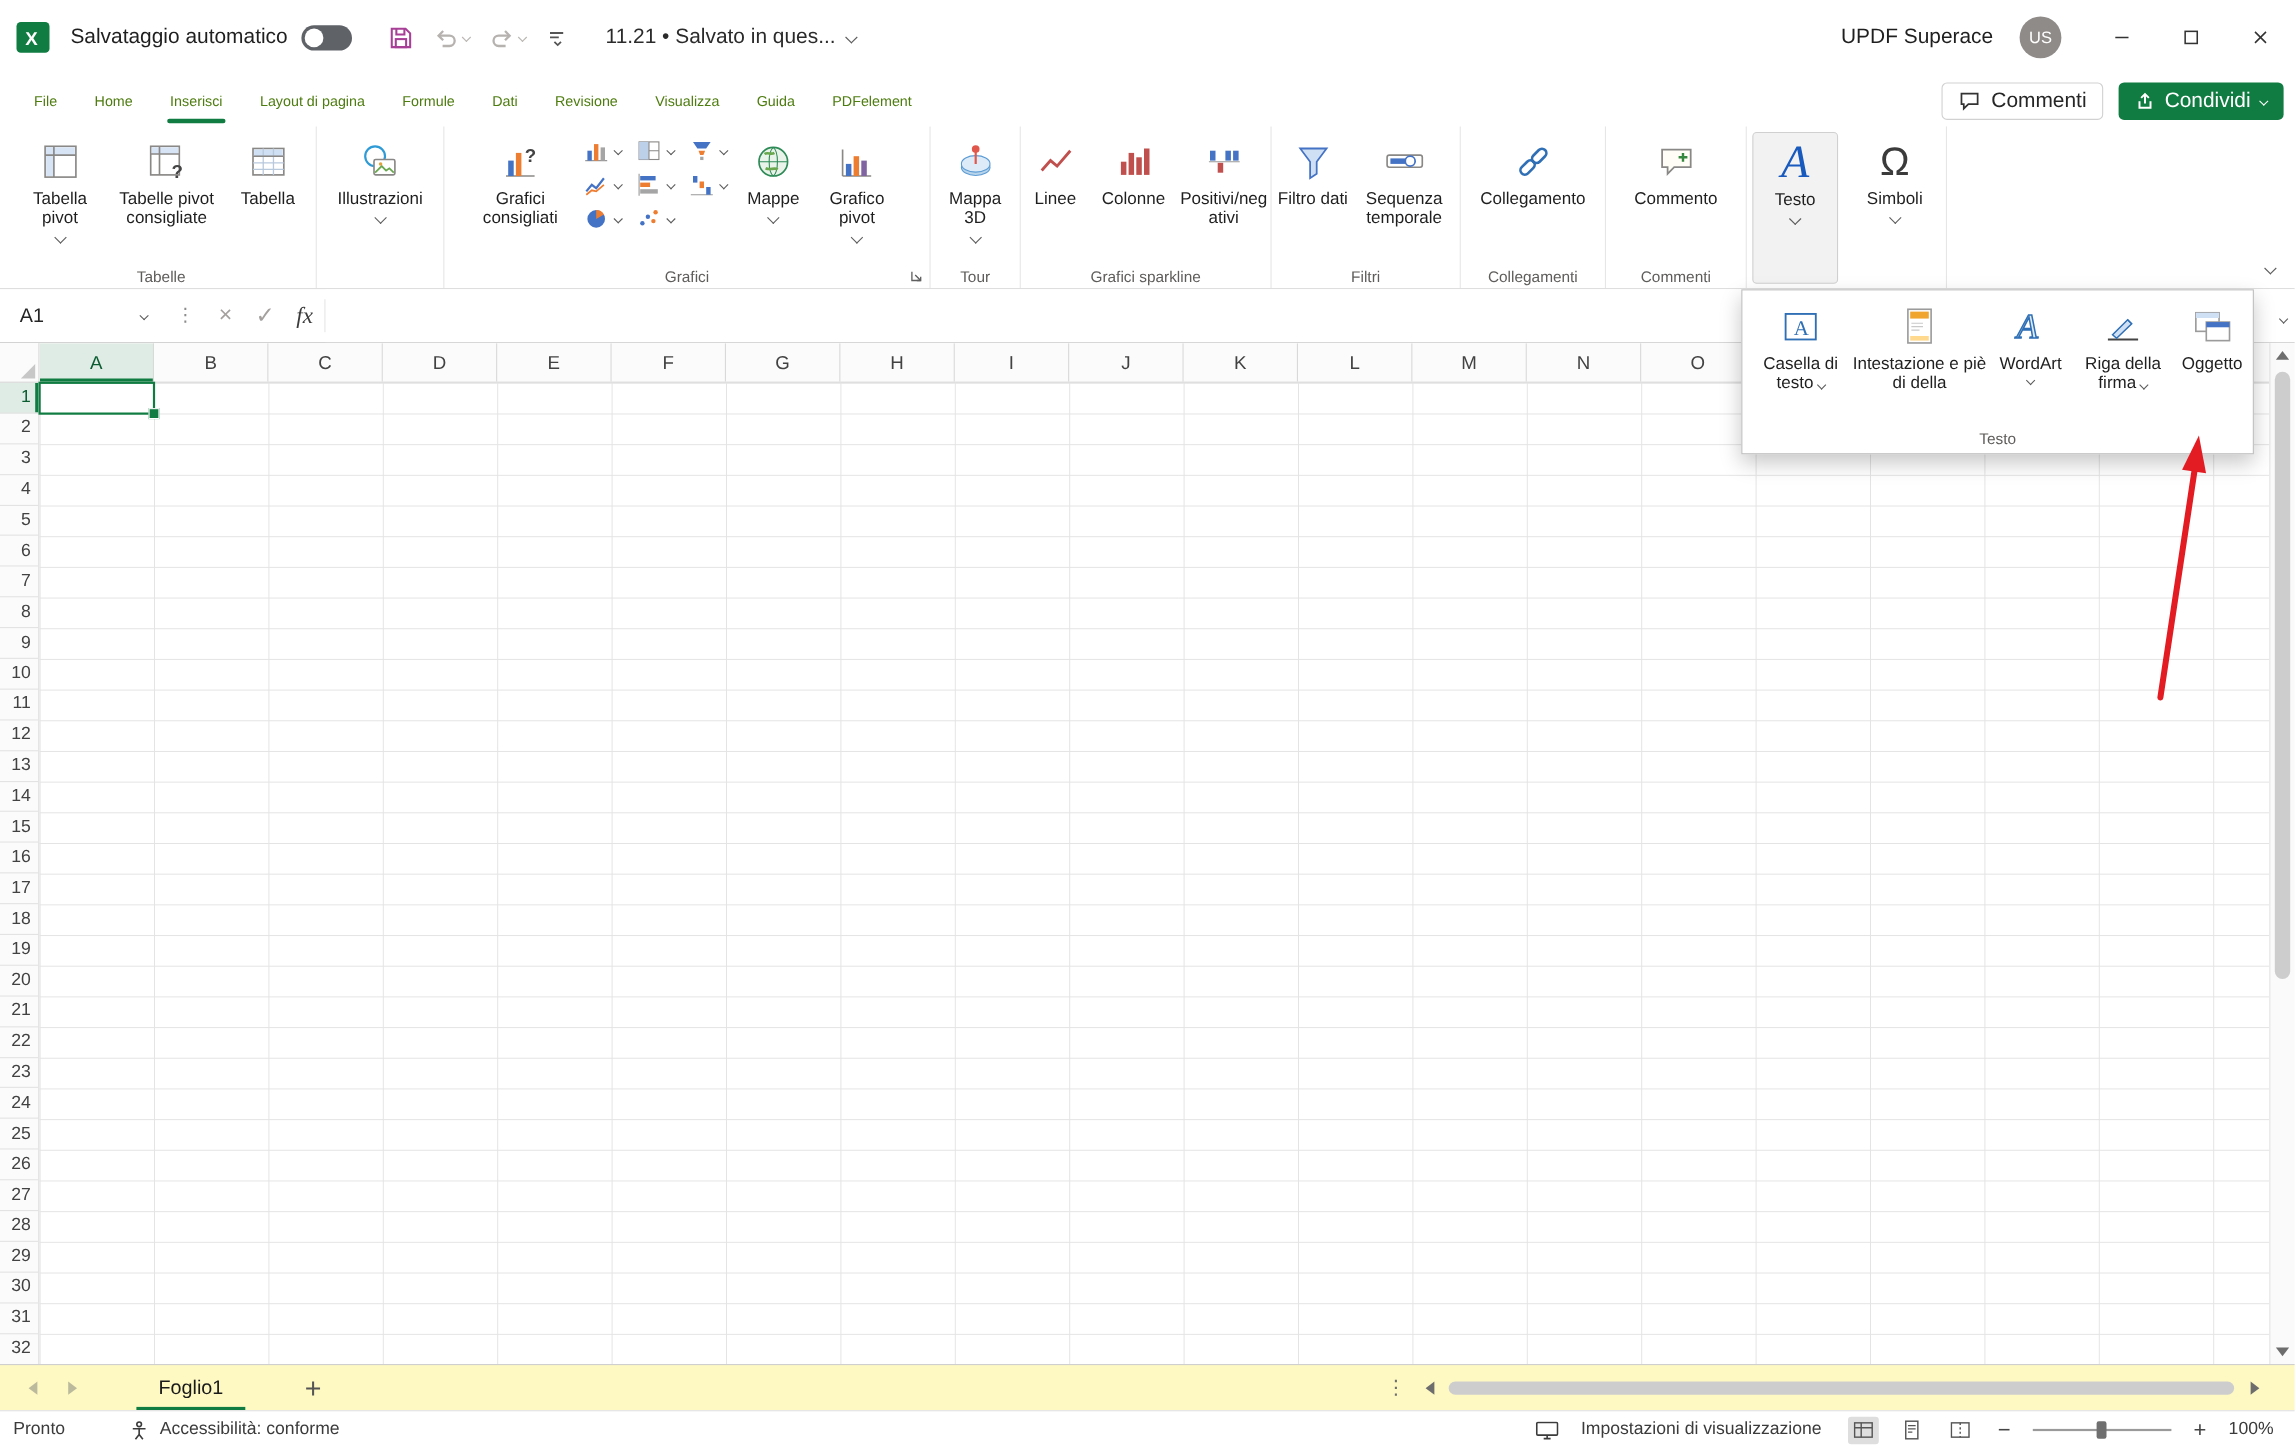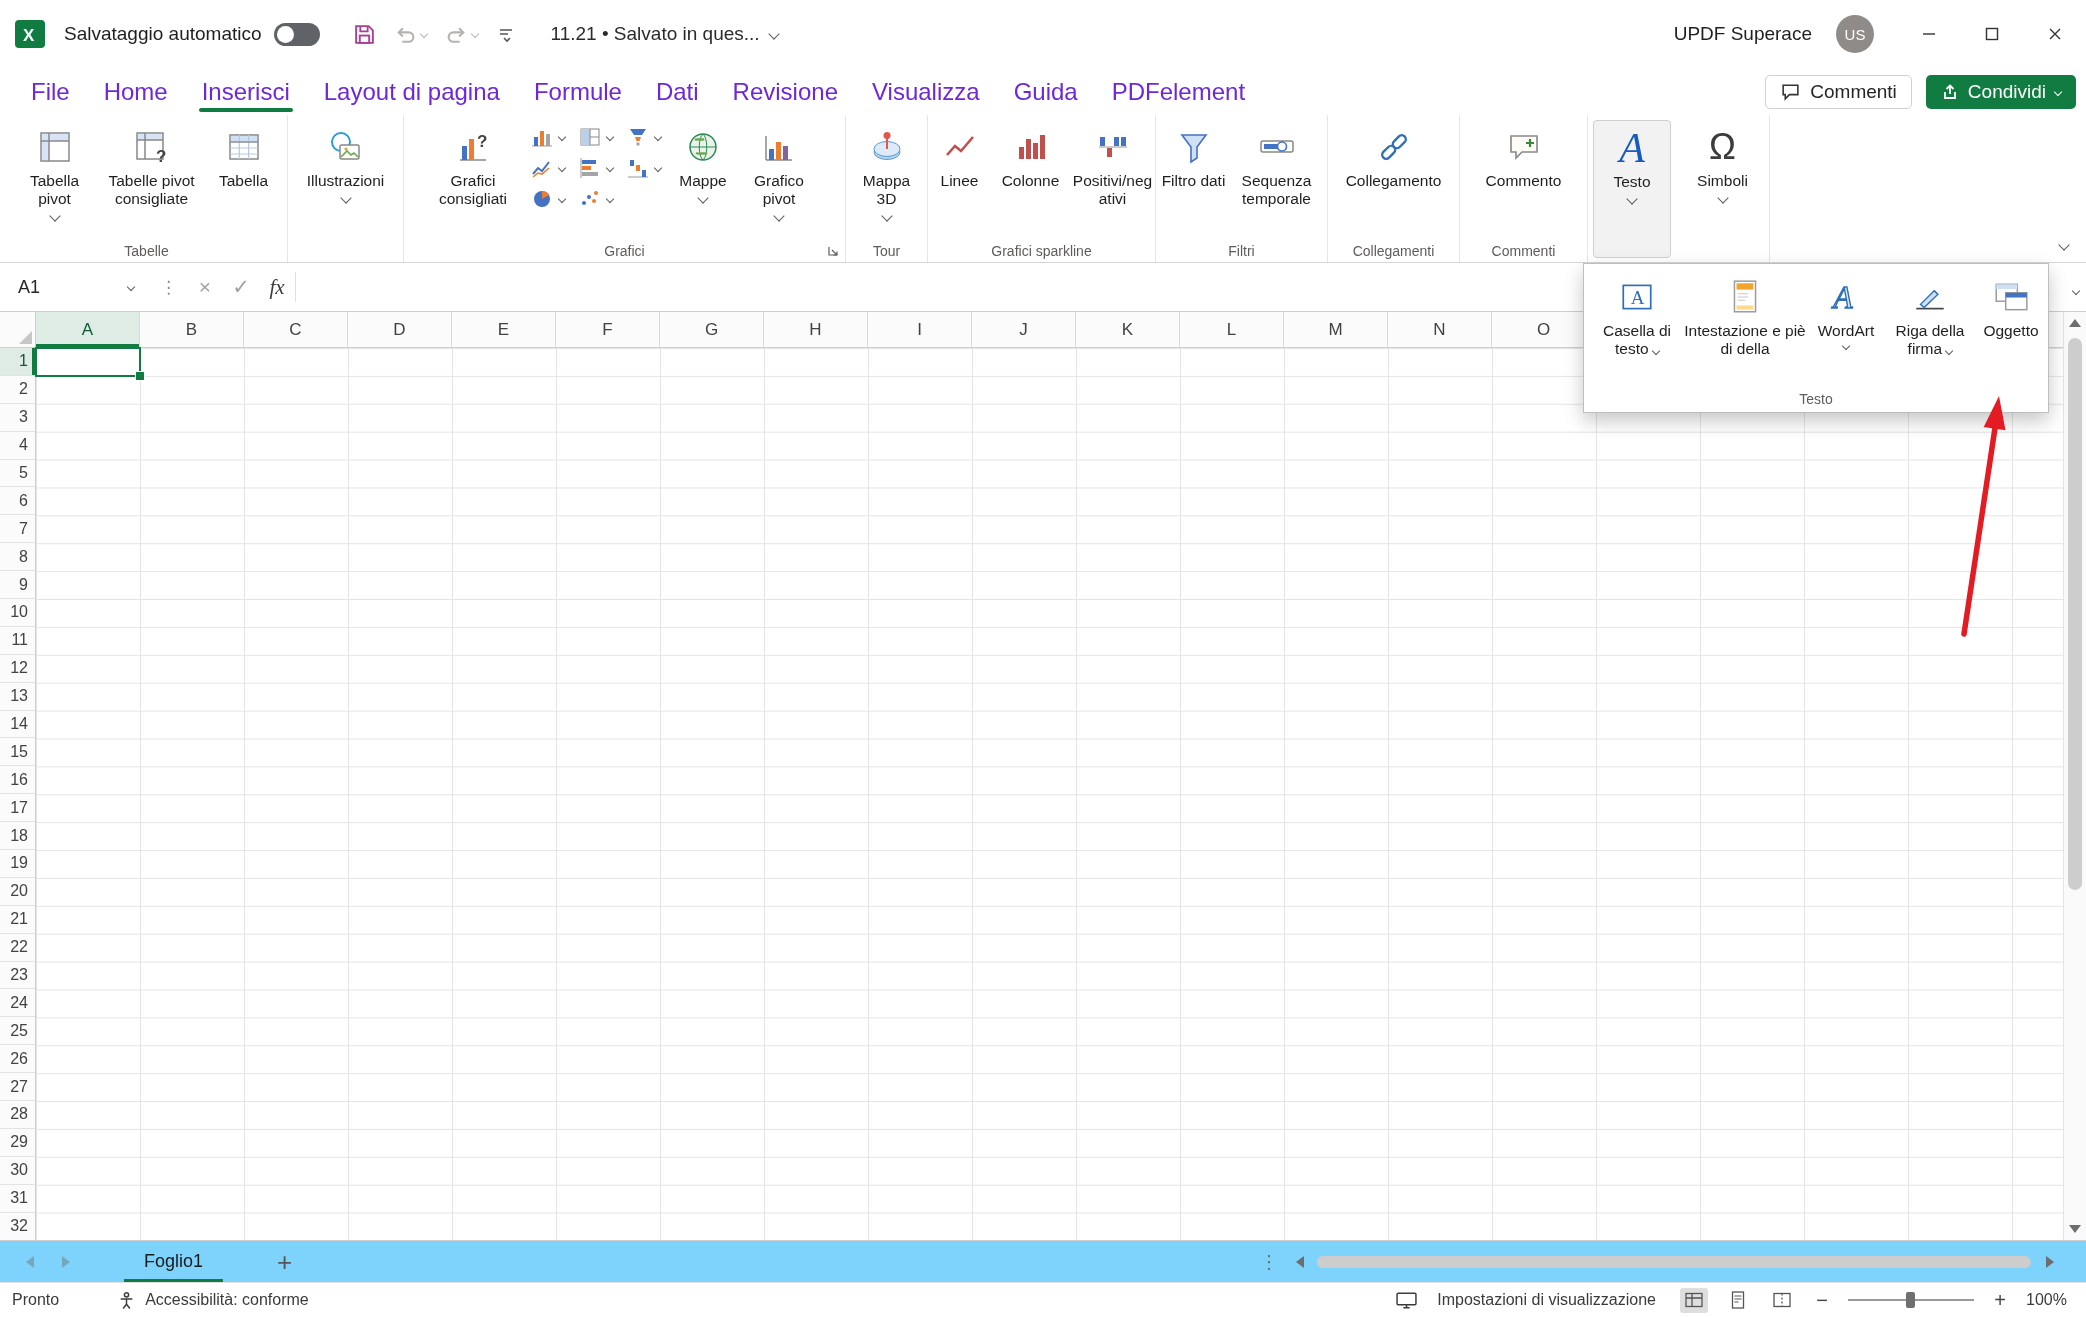--- a/index.html
+++ b/index.html
@@ -20,21 +20,21 @@
     font-size:19px; color:#5c5c5c; }
   .user-area { position:absolute; right:212px; top:0; height:68px; display:flex; align-items:center; gap:24px; }
   .user-name { font-size:19px; color:#1f1f1f; white-space:nowrap; }
   .avatar { width:38px; height:38px; border-radius:50%; background:#8f8b88; color:#fff; font-size:15px;
     display:flex; align-items:center; justify-content:center; }
   .win-controls { position:absolute; right:0; top:0; height:68px; display:flex; }
   .win-btn { width:63px; height:68px; display:flex; align-items:center; justify-content:center; }
 
   
   .menubar { position:absolute; top:68px; left:0; right:0; height:47px; background:#fff; display:flex; align-items:stretch; padding:0 10px 0 14px; }
-  .menu-tab { padding:0 17px; font-size:24px; display:flex; align-items:center; position:relative; color:#6d28d9; white-space:nowrap; }
+  .menu-tab { padding:0 17px; font-size:13px; display:flex; align-items:center; position:relative; color:#4d7c0f; white-space:nowrap; }
   .menu-tab.active::after { content:""; position:absolute; left:14px; right:14px; bottom:3px; height:4px; border-radius:2px; background:#107C41; }
   .menu-right { margin-left:auto; display:flex; align-items:center; gap:14px; }
   .comments-btn { display:flex; align-items:center; gap:9px; font-size:19px; padding:5px 14px; border:1px solid #d1d1d1; border-radius:5px; background:#fff; }
   .share-btn { display:flex; align-items:center; gap:9px; font-size:19px; padding:6px 15px; border-radius:5px; background:#107C41; color:#fff; }
   .share-btn .chev { border-color:#fff; }
 
   
   .ribbon { position:absolute; top:115px; left:0; right:0; height:148px; background:#fff; border-bottom:1px solid #d6d6d6; display:flex; align-items:stretch; padding-left:6px; }
   .rgroup { position:relative; border-right:1px solid #e6e6e6; padding:5px 3px 20px; flex:none; overflow:hidden; }
   .rgroup-content { display:flex; align-items:flex-start; justify-content:center; gap:2px; height:100%; }
@@ -85,21 +85,21 @@
   .vs-thumb { position:absolute; left:4px; right:4px; top:26px; height:552px; background:#cdcdcd; border-radius:7px; }
   .tri-up { width:0; height:0; border-left:6px solid transparent; border-right:6px solid transparent; border-bottom:8px solid #6d6d6d; }
   .tri-down { width:0; height:0; border-left:6px solid transparent; border-right:6px solid transparent; border-top:8px solid #6d6d6d; }
   .tri-left { width:0; height:0; border-top:6px solid transparent; border-bottom:6px solid transparent; border-right:8px solid #6d6d6d; }
   .tri-right { width:0; height:0; border-top:6px solid transparent; border-bottom:6px solid transparent; border-left:8px solid #6d6d6d; }
   .dis2 .tri-left, .dis2 .tri-right { opacity:.45; }
   .vs-up { position:absolute; top:7px; left:5px; }
   .vs-down { position:absolute; bottom:7px; left:5px; }
 
   
-  .sheet-bar { position:absolute; top:1240px; left:0; right:0; height:42px; background:#7dd3fc; border-top:1px solid #cfcfcf; display:flex; align-items:center; padding-left:12px; }
+  .sheet-bar { position:absolute; top:1240px; left:0; right:0; height:42px; background:#fef9c3; border-top:1px solid #cfcfcf; display:flex; align-items:center; padding-left:12px; }
   .sb-nav { width:36px; display:flex; justify-content:center; }
   .sheet-tab { height:100%; padding:0 22px; margin-left:38px; display:flex; align-items:center; font-size:18px; position:relative; color:#1a1a1a; }
   .sheet-tab.active::after { content:""; position:absolute; left:2px; right:2px; bottom:0; height:3px; background:#107C41; }
   .add-sheet { margin-left:52px; font-size:26px; color:#555; line-height:26px; }
   .sb-spacer { flex:1; }
   .sb-dots { color:#6e6e6e; font-size:18px; margin-right:18px; }
   .hscroll { display:flex; align-items:center; gap:9px; margin-right:32px; }
   .hs-track { width:724px; height:14px; position:relative; }
   .hs-thumb { position:absolute; left:4px; top:1px; height:12px; width:714px; background:#cdcdcd; border-radius:7px; }
 

